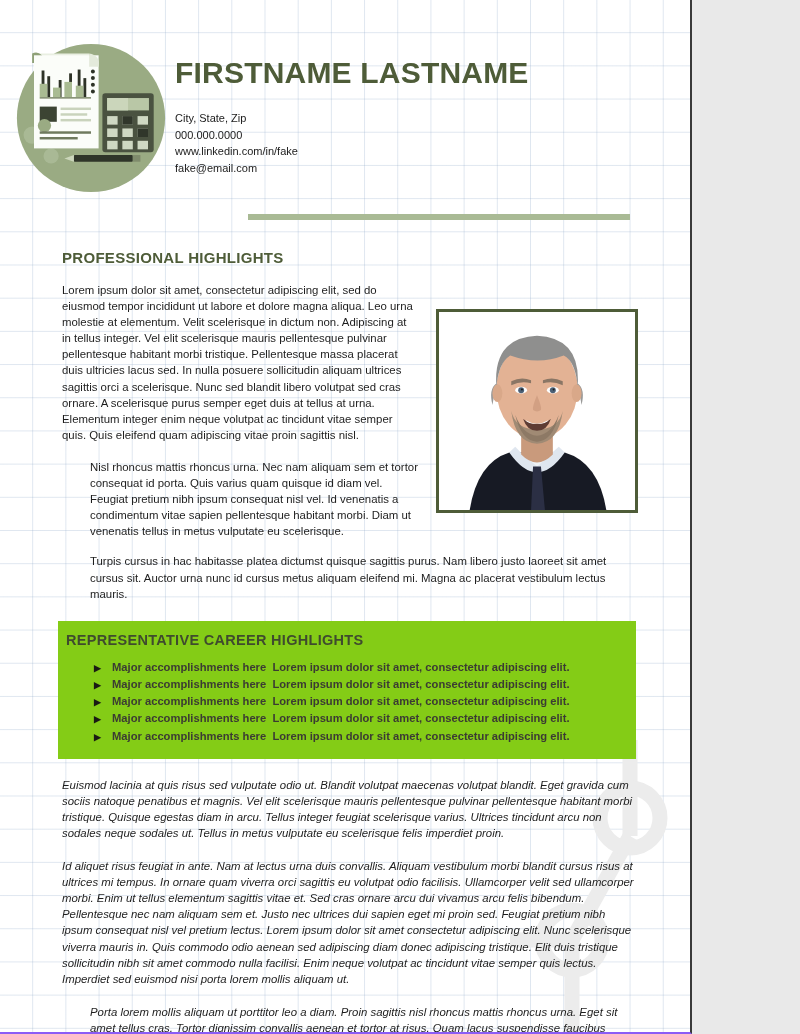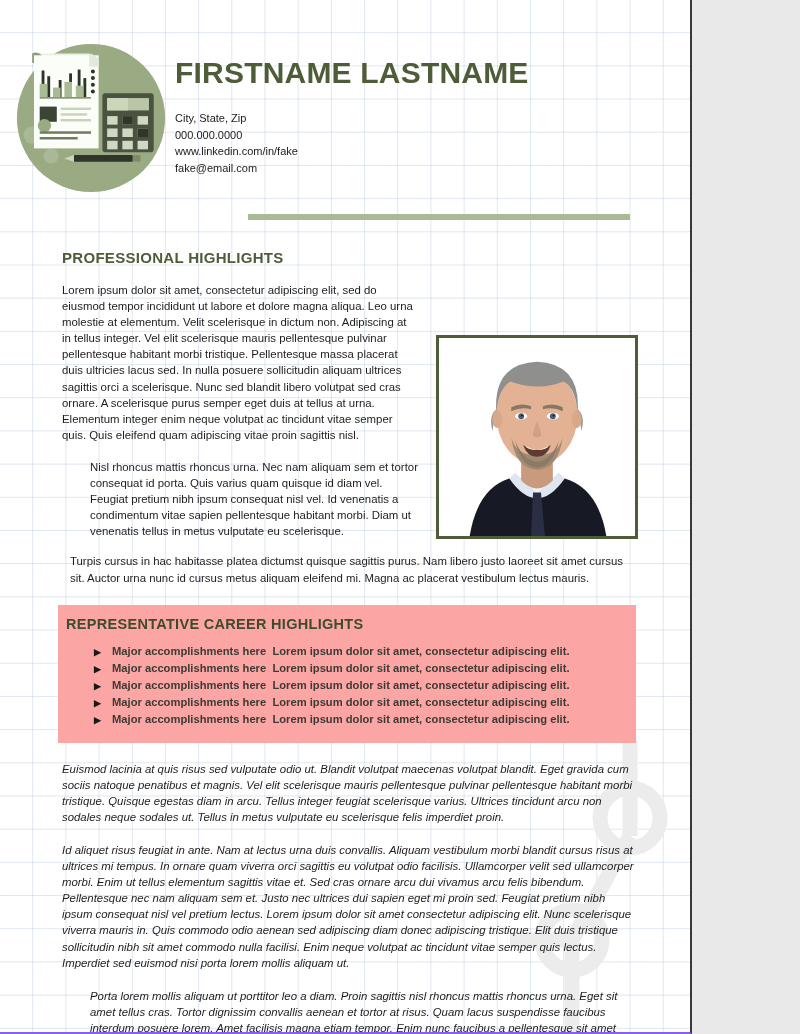--- a/index.html
+++ b/index.html
@@ -101,21 +101,21 @@
     font-size: 15px;
     font-weight: bold;
     color: #4e5c38;
     letter-spacing: 0.3px;
     margin: 29px 0 0 62px;
   }
 
   
   .bio-row {
     display: flex;
-    align-items: flex-end;
+    align-items: center;
     margin: 16px 0 0 0;
     padding: 0 52px 0 62px;
   }
   .bio-col {
     flex: 1;
     padding-right: 18px;
   }
   p.body {
     font-size: 11.4px;
     line-height: 16.1px;
@@ -131,28 +131,28 @@
     height: 204px;
     border: 3px solid #4e5c38;
     background: #ffffff;
     box-sizing: border-box;
     overflow: hidden;
     position: relative;
   }
   .photo-frame svg { display: block; width: 100%; height: 100%; }
 
   .wide-para {
-    padding: 0 58px 0 42px;
+    padding: 0 58px 0 62px;
     margin-top: 14px;
   }
 
   
   .highlights {
     margin: 19px 54px 17px 58px;
-    background: #fca5a5;
+    background: #84cc16;
     padding: 11px 0 14px 0;
   }
   .highlights .section-title {
     margin: 0 0 0 8px;
     color: #3f4b2e;
     font-size: 14.5px;
   }
   .bullet-list {
     margin: 11px 0 0 0;
     padding: 0;

